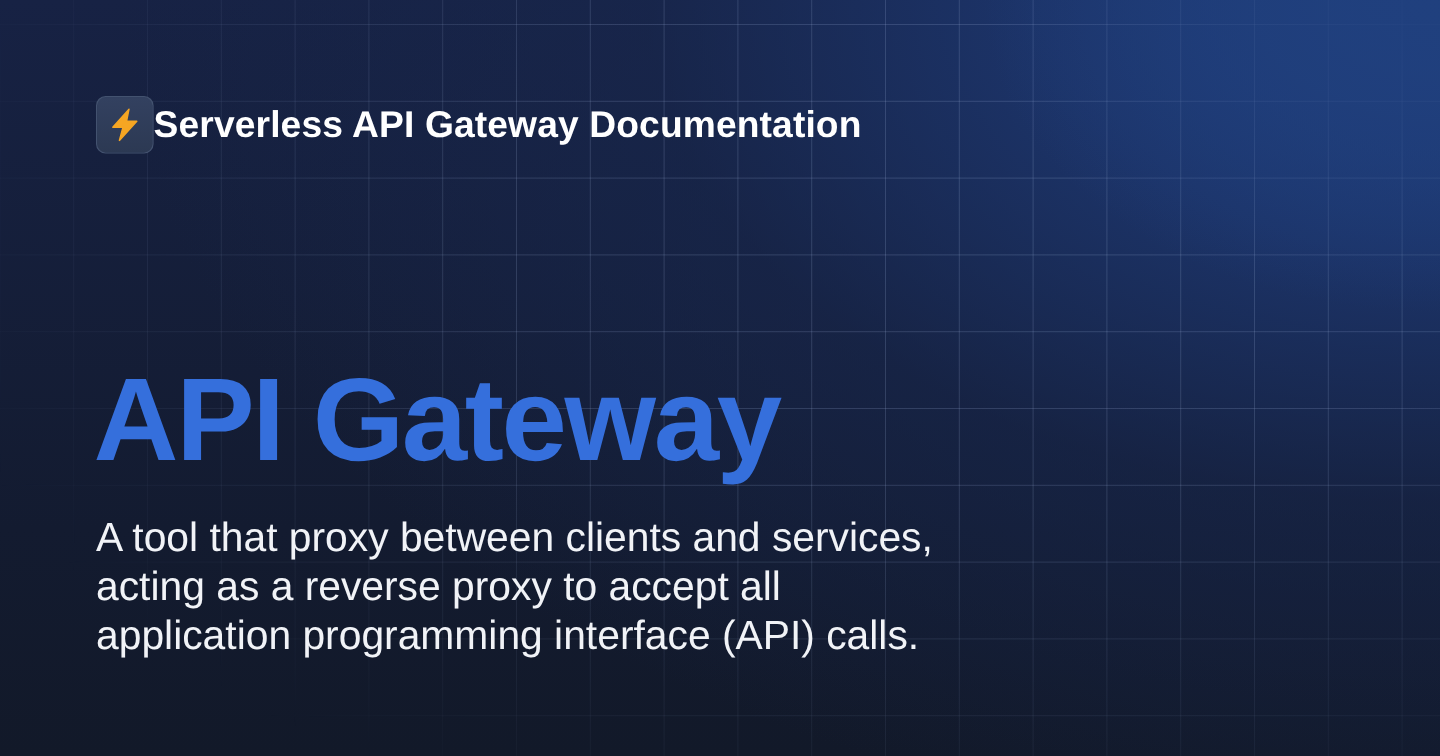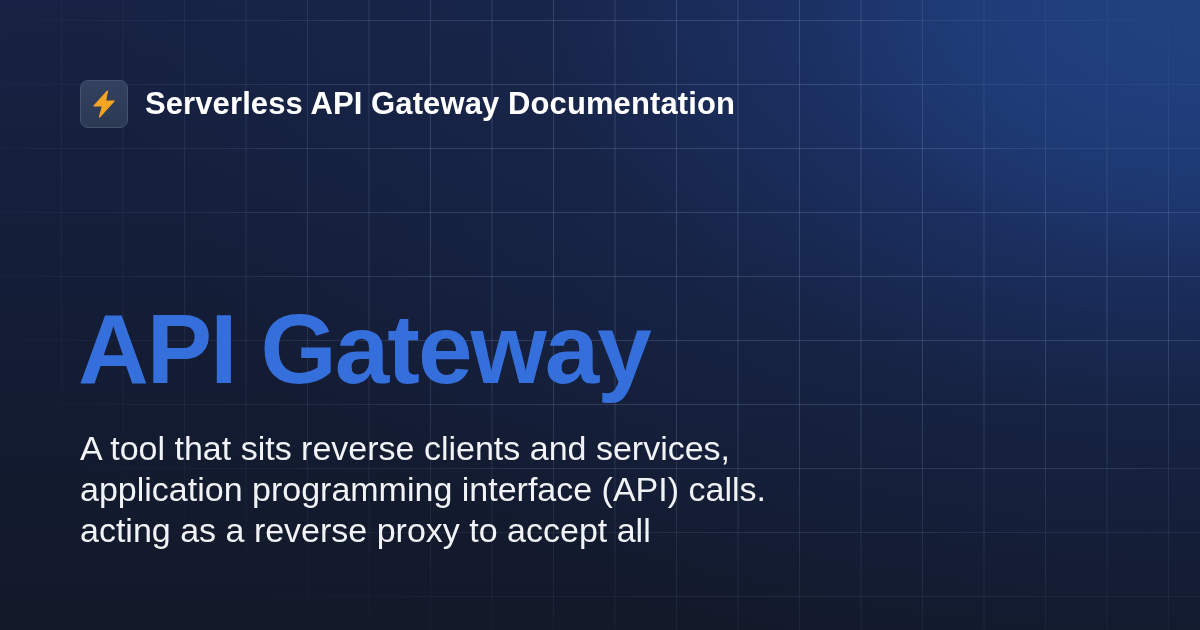--- a/index.html
+++ b/index.html
@@ -38,21 +38,20 @@
       background: radial-gradient(ellipse 380px 260px at 1200px 0px, rgba(32,64,126,0.95) 0%, rgba(32,64,126,0.6) 50%, rgba(32,64,126,0) 100%);
       pointer-events: none;
     }
     .header {
       position: absolute;
       left: 80px;
       top: 80px;
       height: 48px;
       display: flex;
       align-items: center;
-      gap: 17px;
       justify-content: space-between;
     }
     .logo-box {
       width: 46px;
       height: 46px;
       border-radius: 8px;
       background: linear-gradient(180deg, #334160 0%, #2c3953 100%);
       border: 1px solid #43526f;
       display: flex;
       align-items: center;
@@ -111,17 +110,17 @@
       <svg viewBox="0 0 26 28" xmlns="http://www.w3.org/2000/svg">
         <path d="M16.5 1 L3 16 L11.5 16 L8.5 27 L23 11 L14.5 11 Z" fill="#f6a623" stroke="#f6a623" stroke-width="1.2" stroke-linejoin="round"></path>
       </svg>
     </div>
     <div class="header-title">Serverless API Gateway Documentation</div>
   </div>
 
   <h1 class="title">API Gateway</h1>
 
   <p class="description">
-    <span>A tool that sits reverse clients and services,</span>
+    <span>A tool that proxy between clients and services,</span>
+    <span>acting as a reverse proxy to accept all</span>
     <span>application programming interface (API) calls.</span>
-    <span>acting as a reverse proxy to accept all</span>
   </p>
 </div>
 
 </body></html>

